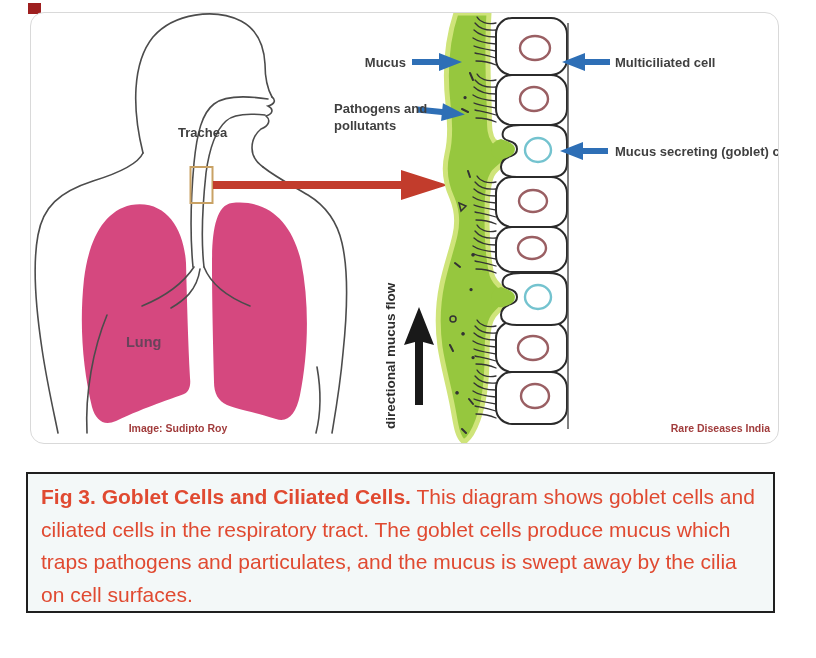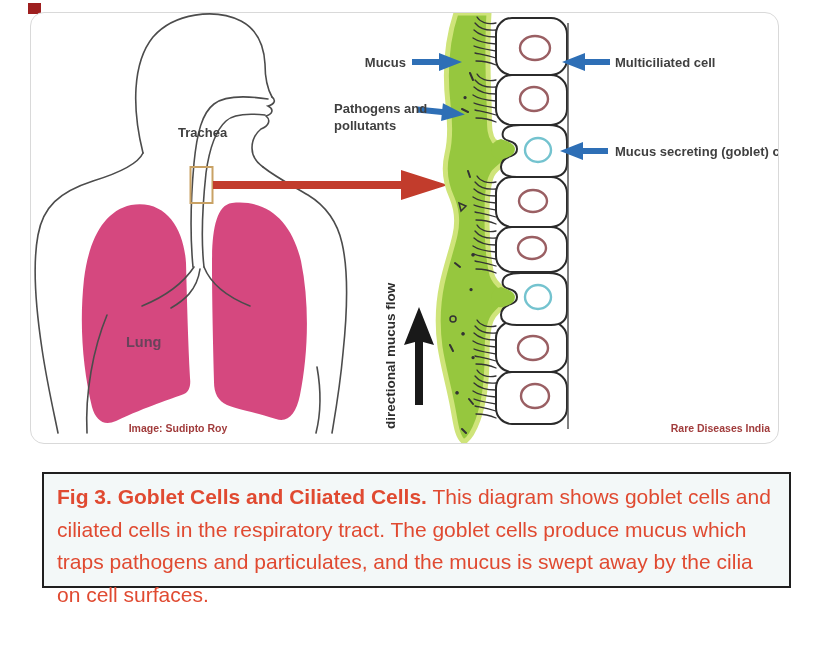--- a/index.html
+++ b/index.html
@@ -11,21 +11,21 @@
     position:absolute;left:28px;top:3px;width:13px;height:11px;
     background:#9e1f1f;
   }
   .diagram-panel{
     position:absolute;left:30px;top:12px;width:749px;height:432px;
     background:#ffffff;border:1px solid #d9d9d9;border-radius:14px;
     box-sizing:border-box;overflow:hidden;
   }
   .diagram-panel svg{display:block;}
   .caption-box{
-    position:absolute;left:42px;top:472px;width:749px;height:116px;
+    position:absolute;left:26px;top:472px;width:749px;height:141px;
     box-sizing:border-box;background:#f3f8f8;border:2px solid #1f1f1f;
     padding:7px 13px 0 13px;
     color:#e04a31;font-size:21px;line-height:32.5px;
   }
   .caption-box p{margin:0;}
   .caption-box strong{font-weight:bold;}
   svg text{font-family:"Liberation Sans",sans-serif;}
   .lbl{font-size:13px;font-weight:600;fill:#3f3f3f;}
   .lbl-lung{font-size:14.5px;font-weight:600;fill:#68435a;}
   .lbl-flow{font-size:13.5px;font-weight:600;fill:#2e2e2e;}

